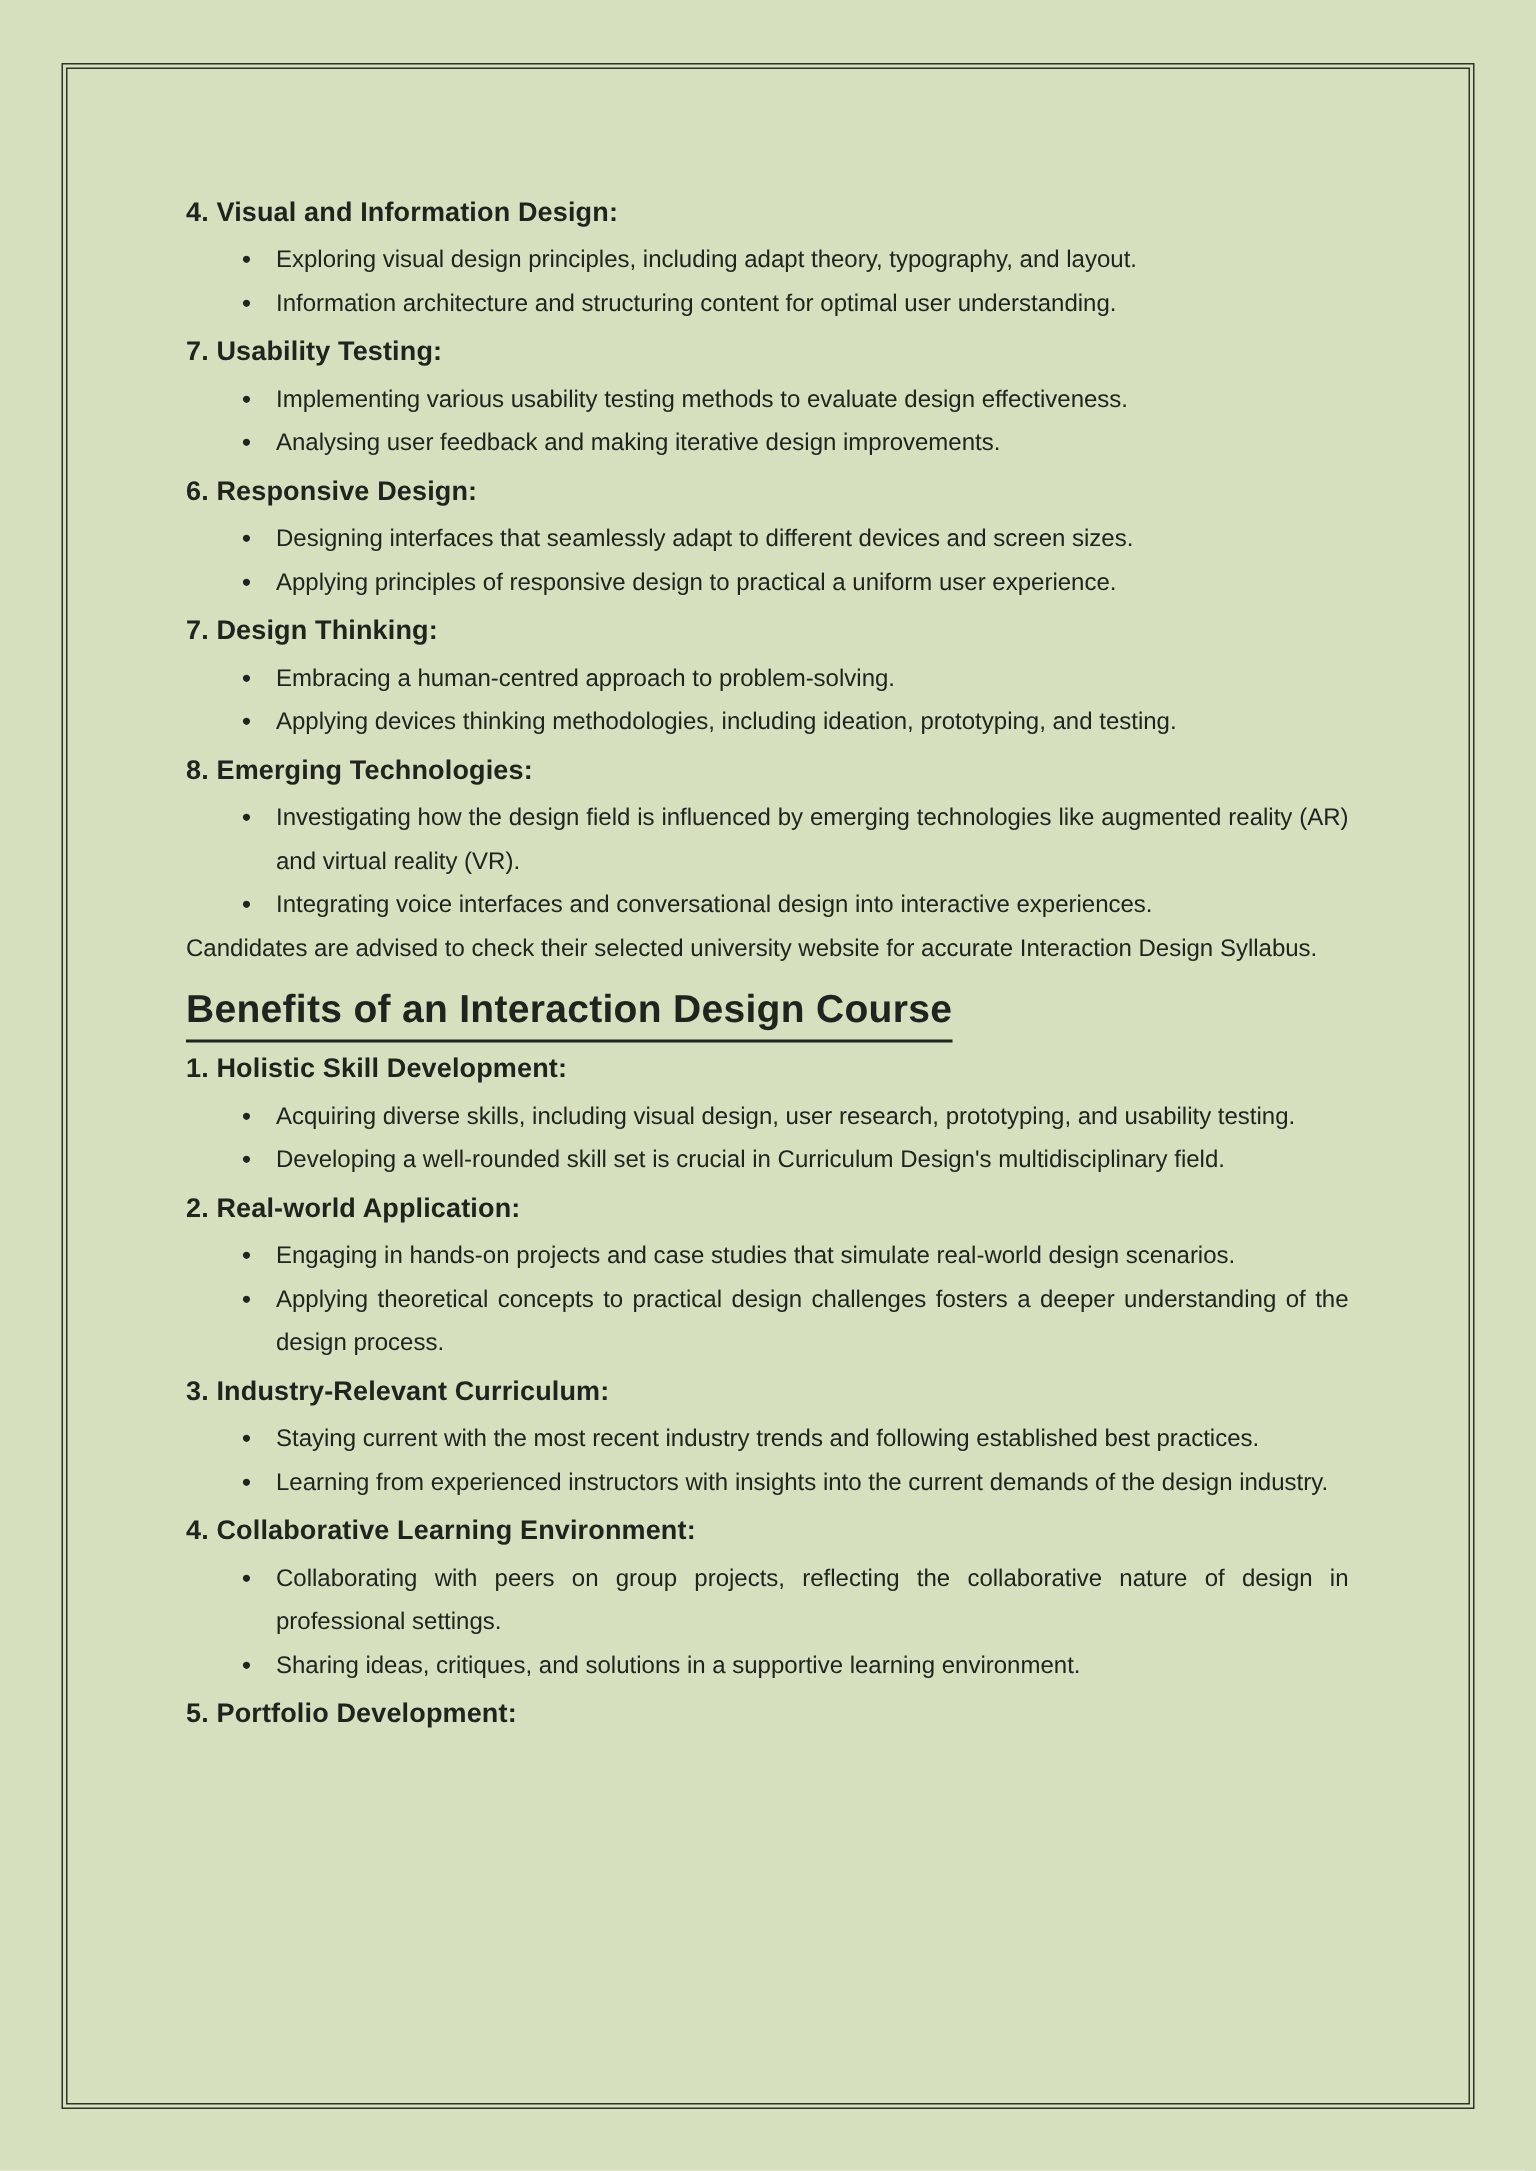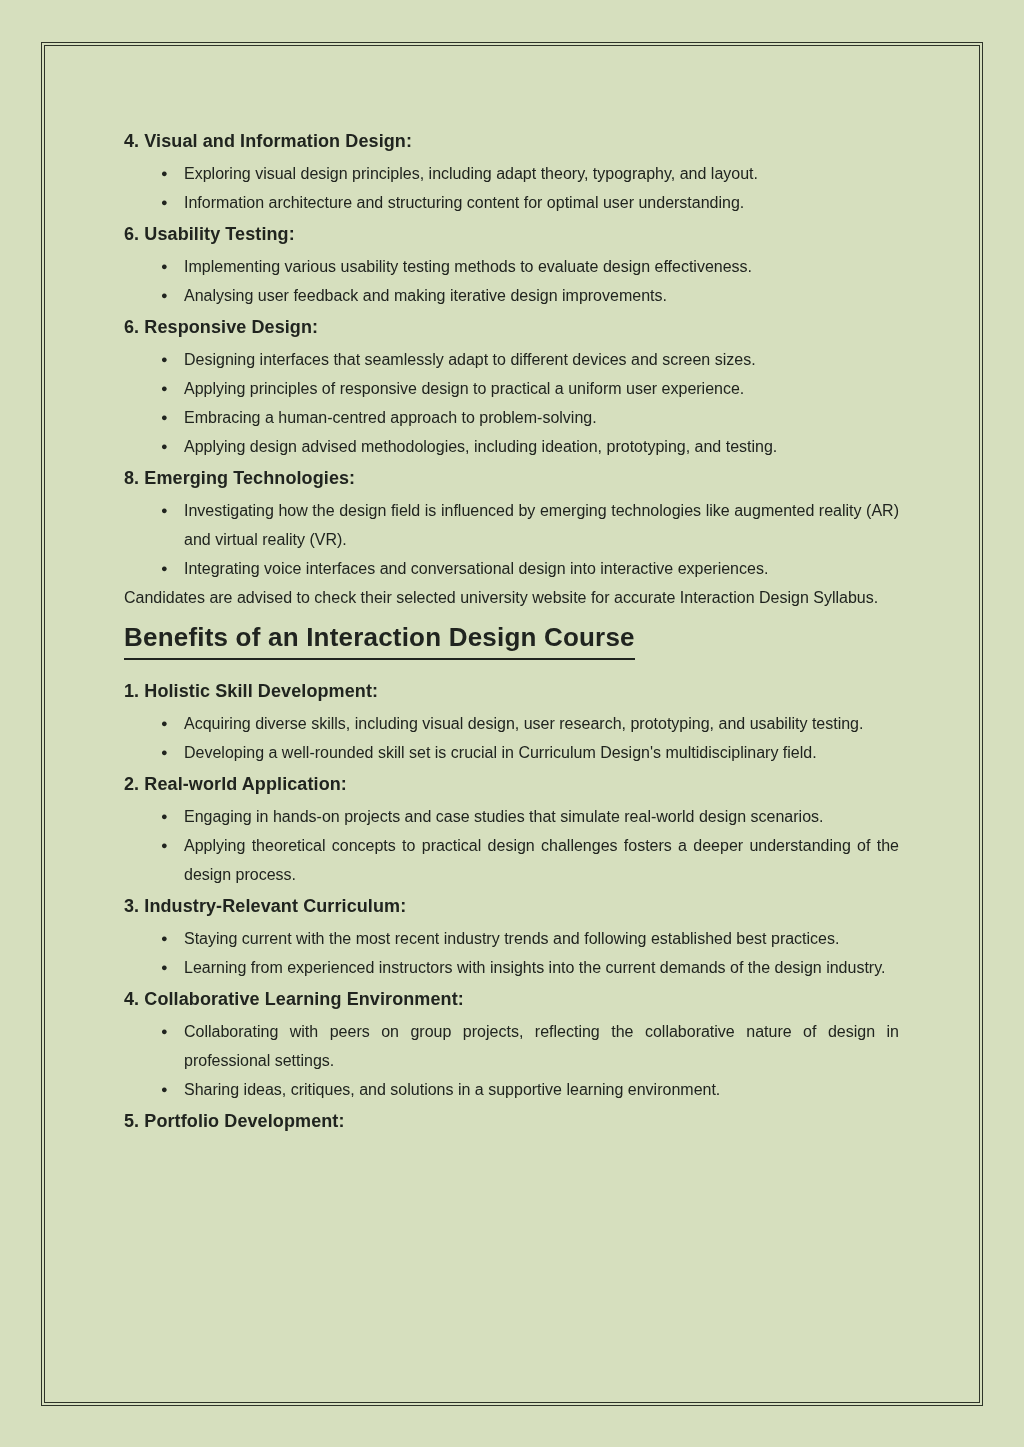--- a/index.html
+++ b/index.html
@@ -55,21 +55,21 @@
     line-height: 29px;
   }
   .bullet-text {
     flex: 1 1 auto;
     text-align: justify;
   }
   .paragraph {
     text-align: justify;
   }
   .doc-title {
-    margin: 5px 0 17px;
+    margin: 5px 0 3px;
     font-size: 26px;
     line-height: 40px;
     font-weight: bold;
   }
   .title-text {
     display: inline-block;
     border-bottom: 2px solid var(--text-color, #20241f);
     padding-bottom: 1px;
     letter-spacing: 0.2px;
   }
@@ -83,45 +83,46 @@
       <div class="content" id="content">
           <div class="heading">4. Visual and Information Design:</div>
           <div class="bullet-row">
             <span class="bullet-dot">●</span>
             <span class="bullet-text">Exploring visual design principles, including adapt theory, typography, and layout.</span>
           </div>
           <div class="bullet-row">
             <span class="bullet-dot">●</span>
             <span class="bullet-text">Information architecture and structuring content for optimal user understanding.</span>
           </div>
-          <div class="heading">6. Usability Testing:</div>
+          <div class="heading">7. Usability Testing:</div>
           <div class="bullet-row">
             <span class="bullet-dot">●</span>
             <span class="bullet-text">Implementing various usability testing methods to evaluate design effectiveness.</span>
           </div>
           <div class="bullet-row">
             <span class="bullet-dot">●</span>
             <span class="bullet-text">Analysing user feedback and making iterative design improvements.</span>
           </div>
           <div class="heading">6. Responsive Design:</div>
           <div class="bullet-row">
             <span class="bullet-dot">●</span>
             <span class="bullet-text">Designing interfaces that seamlessly adapt to different devices and screen sizes.</span>
           </div>
           <div class="bullet-row">
             <span class="bullet-dot">●</span>
             <span class="bullet-text">Applying principles of responsive design to practical a uniform user experience.</span>
           </div>
+          <div class="heading">7. Design Thinking:</div>
           <div class="bullet-row">
             <span class="bullet-dot">●</span>
             <span class="bullet-text">Embracing a human-centred approach to problem-solving.</span>
           </div>
           <div class="bullet-row">
             <span class="bullet-dot">●</span>
-            <span class="bullet-text">Applying design advised methodologies, including ideation, prototyping, and testing.</span>
+            <span class="bullet-text">Applying devices thinking methodologies, including ideation, prototyping, and testing.</span>
           </div>
           <div class="heading">8. Emerging Technologies:</div>
           <div class="bullet-row">
             <span class="bullet-dot">●</span>
             <span class="bullet-text">Investigating how the design field is influenced by emerging technologies like augmented reality (AR) and virtual reality (VR).</span>
           </div>
           <div class="bullet-row">
             <span class="bullet-dot">●</span>
             <span class="bullet-text">Integrating voice interfaces and conversational design into interactive experiences.</span>
           </div>

